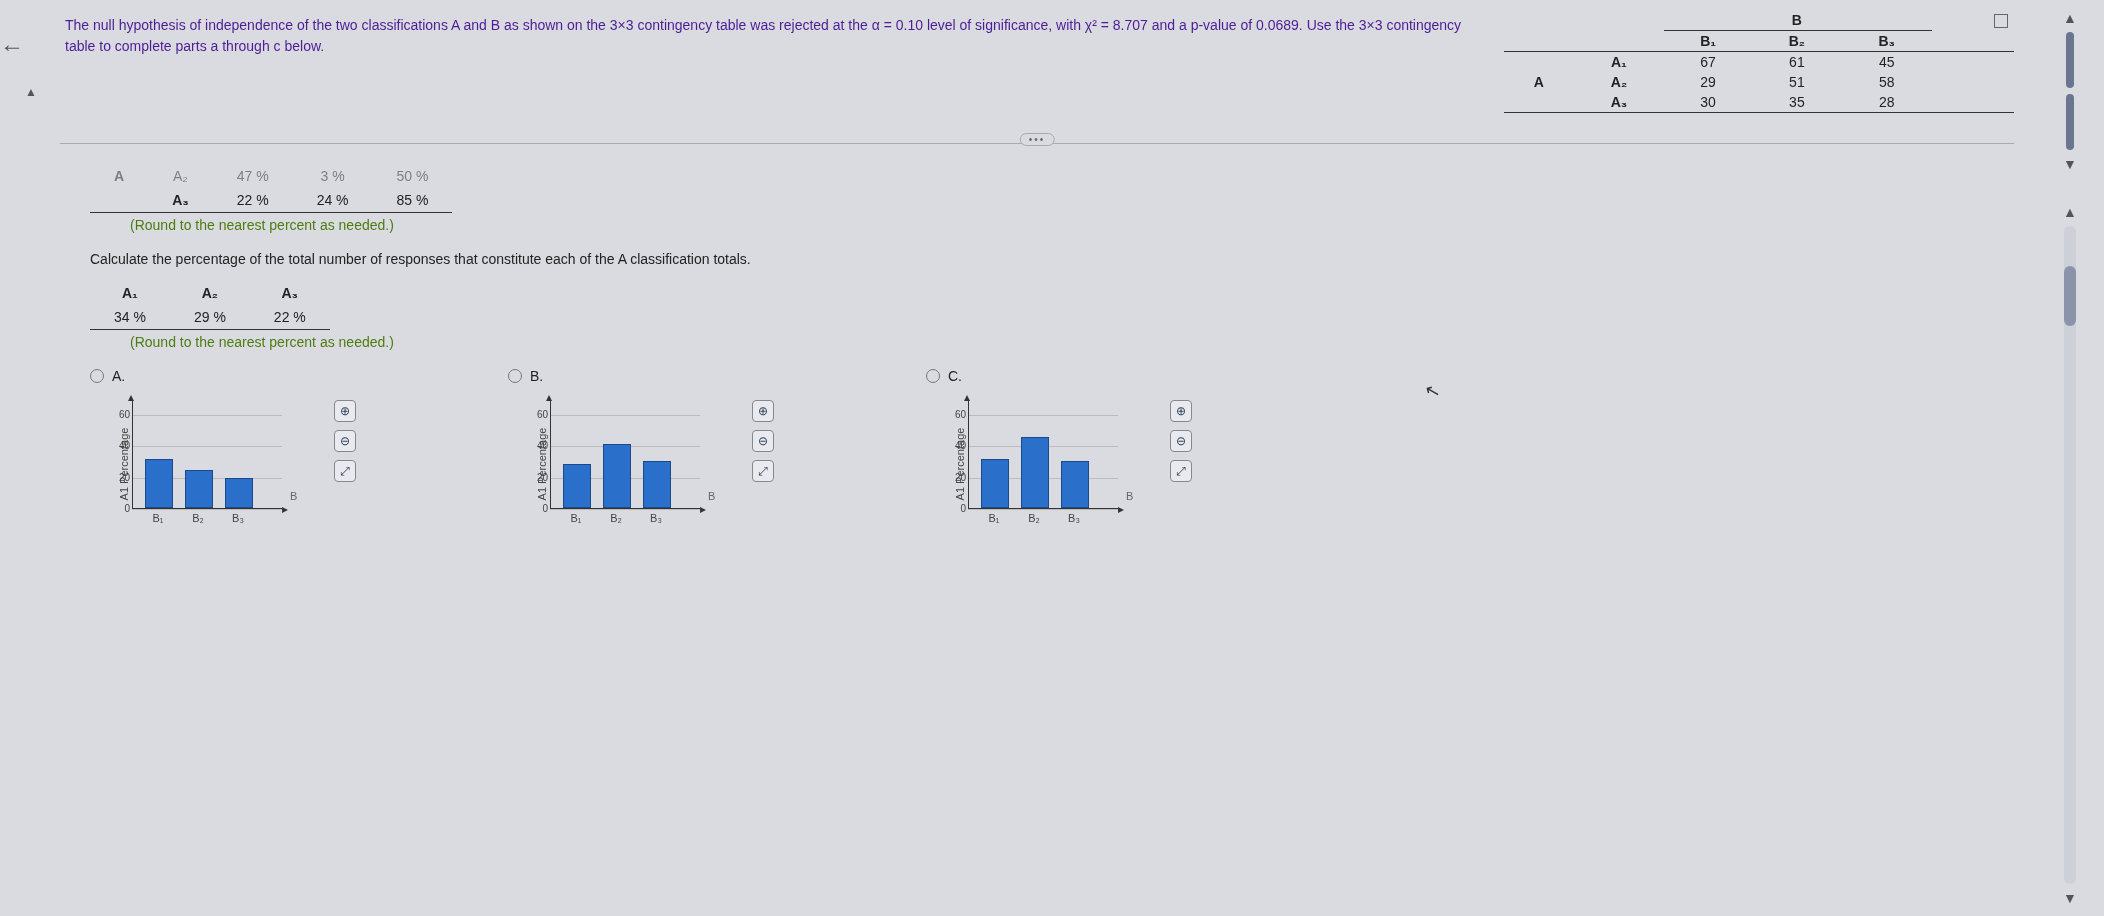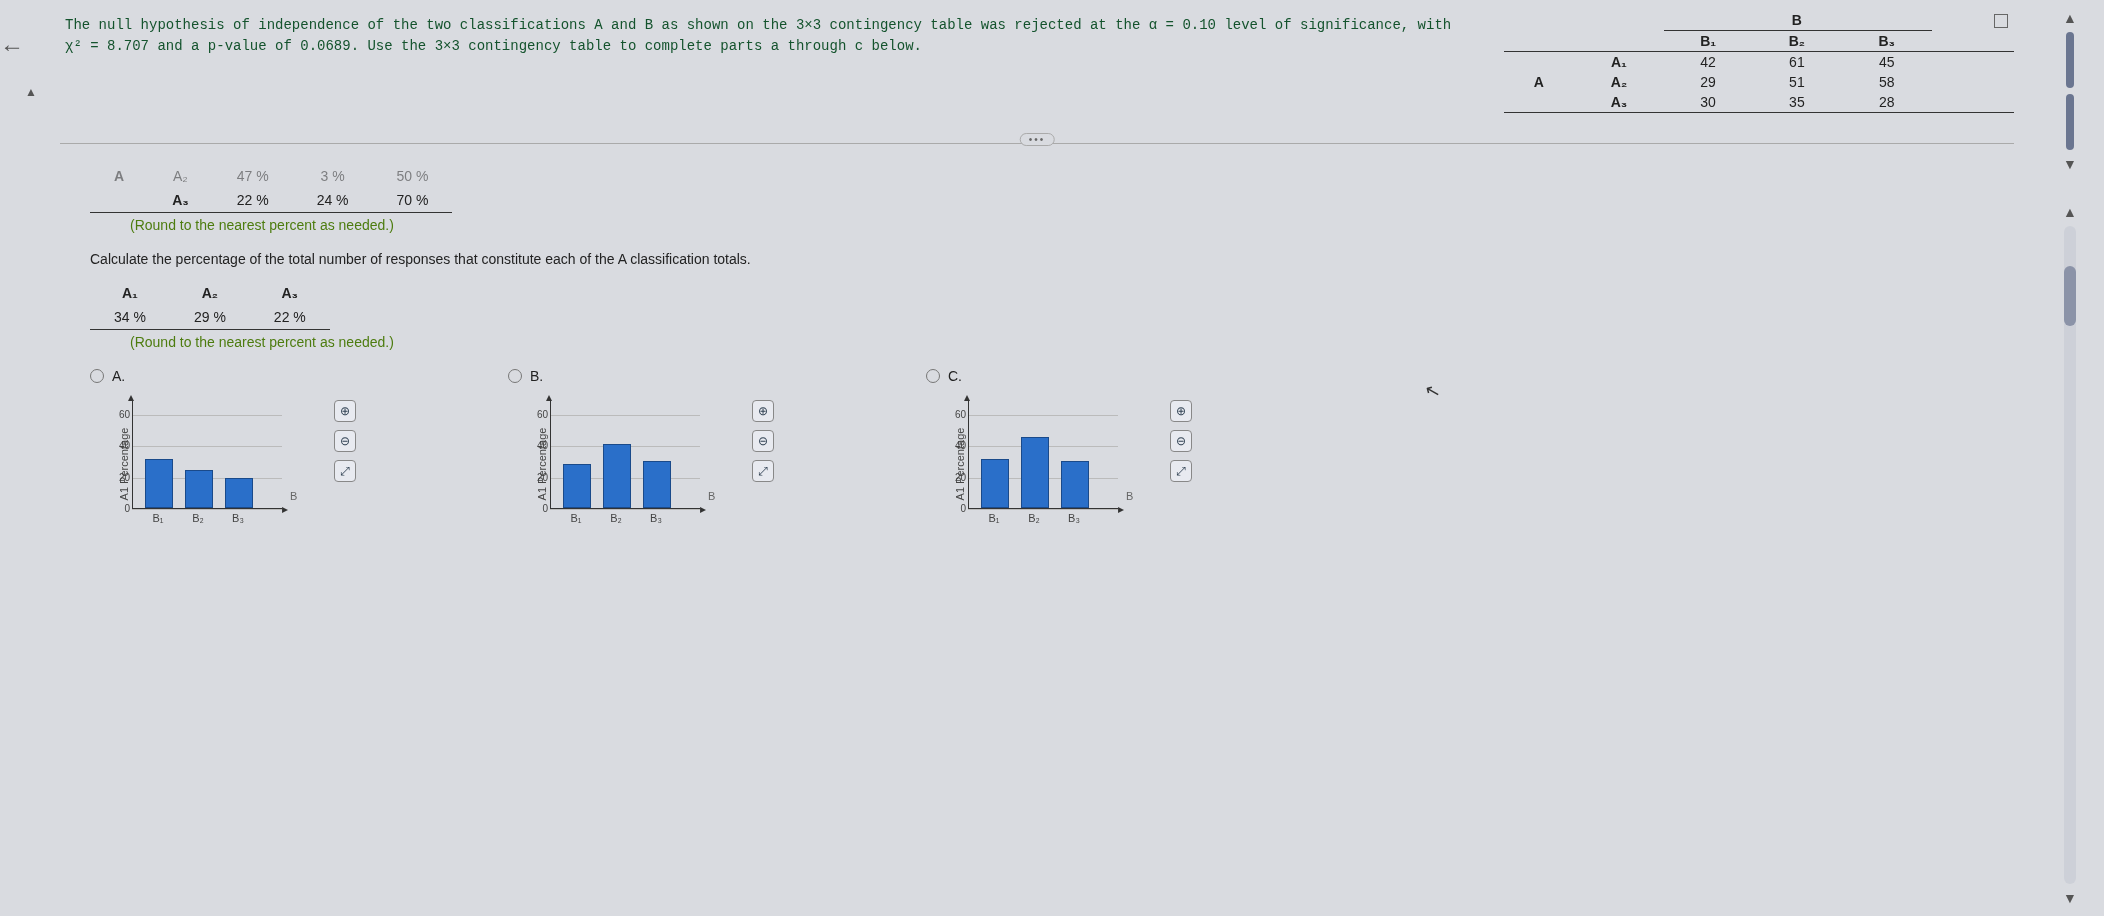--- a/index.html
+++ b/index.html
@@ -36,22 +36,21 @@
     font-size: 12px;
   }
   .question-header {
     display: flex;
     gap: 30px;
   }
   .question-text {
     flex: 1;
     padding: 5px 10px 10px 25px;
     line-height: 1.5;
-    color: #14532d;
-    font-family: Liberation Mono, monospace;
+    color: #4c1d95;
   }
   .contingency {
     width: 530px;
     padding-right: 20px;
   }
   .ct-table {
     border-collapse: collapse;
     width: 100%;
     font-size: 14px;
   }
@@ -296,21 +295,21 @@
           <td></td>
               <td></td>
           <td style="font-weight:bold;">B₁</td>
           <td style="font-weight:bold;">B₂</td>
           <td style="font-weight:bold;">B₃</td>
           <td></td>
         </tr>
         <tr class="ct-border-top">
           <td></td>
           <td style="font-weight:bold;">A₁</td>
-          <td>42</td>
+          <td>67</td>
           <td>61</td>
           <td>45</td>
           <td></td>
         </tr>
         <tr>
           <td style="font-weight:bold;">A</td>
           <td style="font-weight:bold;">A₂</td>
           <td>29</td>
           <td>51</td>
           <td>58</td>
@@ -341,21 +340,21 @@
         <td>A₂</td>
         <td>47 %</td>
         <td>3 %</td>
         <td>50 %</td>
       </tr>
       <tr class="bbot">
         <td></td>
         <td style="font-weight:bold;">A₃</td>
         <td>22 %</td>
         <td>24 %</td>
-        <td>70 %</td>
+        <td>85 %</td>
       </tr>
     </tbody>
       </table>
     <div class="hint">(Round to the nearest percent as needed.)</div>
 
     <div class="prompt">Calculate the percentage of the total number of responses that constitute each of the A classification totals.</div>
 
     <table class="small-table">
       <tbody>
           <tr>

